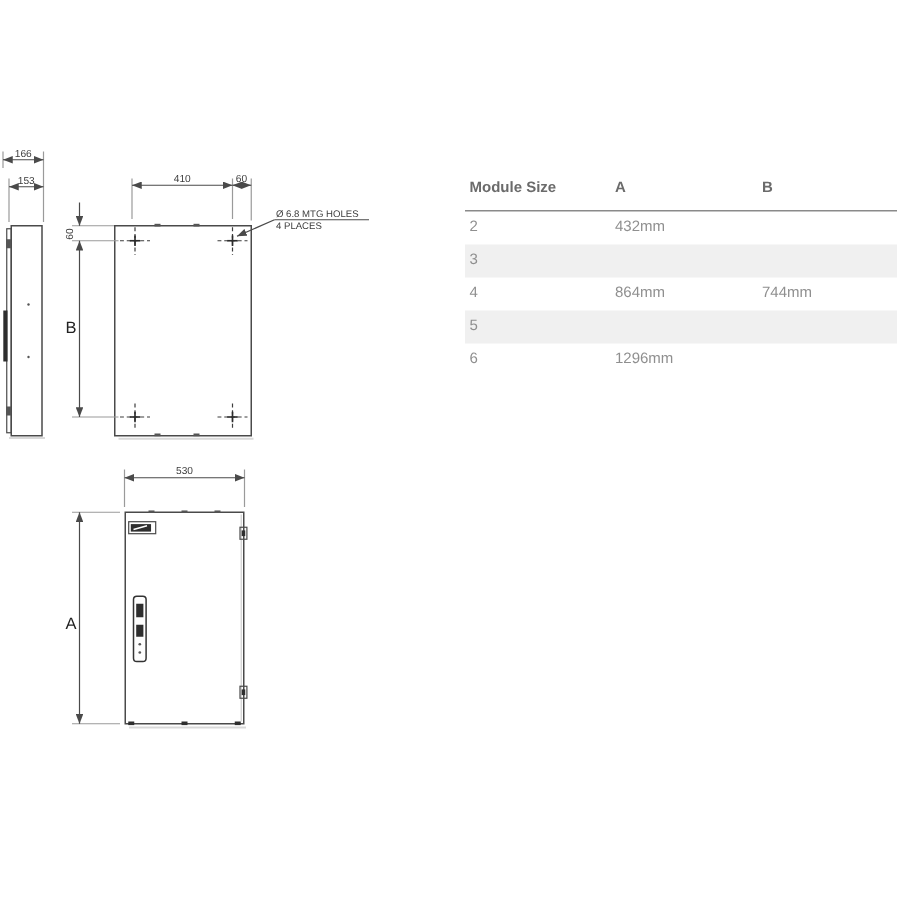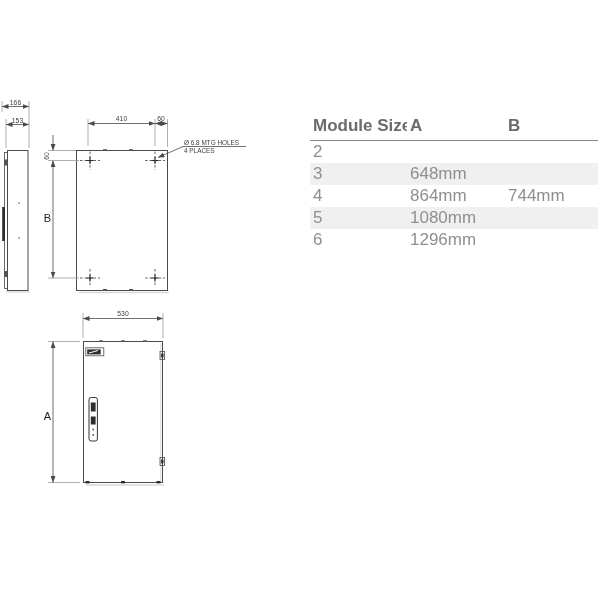--- a/index.html
+++ b/index.html
@@ -18,21 +18,21 @@
   .shadow{stroke:#d9d9d9;stroke-width:1.3;fill:none;}
   .gap{stroke:#c8c8c8;stroke-width:.7;fill:none;}
   .dark{fill:#2e2e2e;}
   .mid{fill:#555;}
   text.dim{font-family:"Liberation Sans",sans-serif;font-size:6.8px;fill:#3d3d3d;}
   text.dimbig{font-family:"Liberation Sans",sans-serif;font-size:11px;fill:#222;}
   text.callout{font-family:"Liberation Sans",sans-serif;font-size:6.4px;fill:#3d3d3d;}
   
   .module-table{
     position:absolute;left:310px;top:111px;width:288px;
-    font-size:17px;color:#8f8f8f;
+    font-size:10px;color:#8f8f8f;
   }
   .mt-header{
     display:grid;grid-template-columns:97px 98px 93px;
     height:29px;line-height:29px;font-weight:bold;color:#6b6b6b;
     border-bottom:1px solid #8a8a8a;
   }
   .mt-row{display:grid;grid-template-columns:97px 98px 93px;height:22px;line-height:22px;}
   .mt-row.alt{background:#f0f0f0;}
   .mt-cell{padding-left:3px;white-space:nowrap;overflow:hidden;}
 </style>
@@ -173,32 +173,31 @@
 
 <div class="module-table">
   <div class="mt-header">
     <div class="mt-cell">Module Size</div>
     <div class="mt-cell">A</div>
     <div class="mt-cell">B</div>
   </div>
   <div>
       <div class="mt-row">
         <div class="mt-cell">2</div>
+        <div class="mt-cell">432mm</div>
       </div>
       <div class="mt-row alt">
         <div class="mt-cell">3</div>
-        <div class="mt-cell">648mm</div>
       </div>
       <div class="mt-row">
         <div class="mt-cell">4</div>
         <div class="mt-cell">864mm</div>
         <div class="mt-cell">744mm</div>
       </div>
       <div class="mt-row alt">
         <div class="mt-cell">5</div>
-        <div class="mt-cell">1080mm</div>
       </div>
       <div class="mt-row">
         <div class="mt-cell">6</div>
         <div class="mt-cell">1296mm</div>
       </div>
     </div>
 </div>
 
 </body></html>

